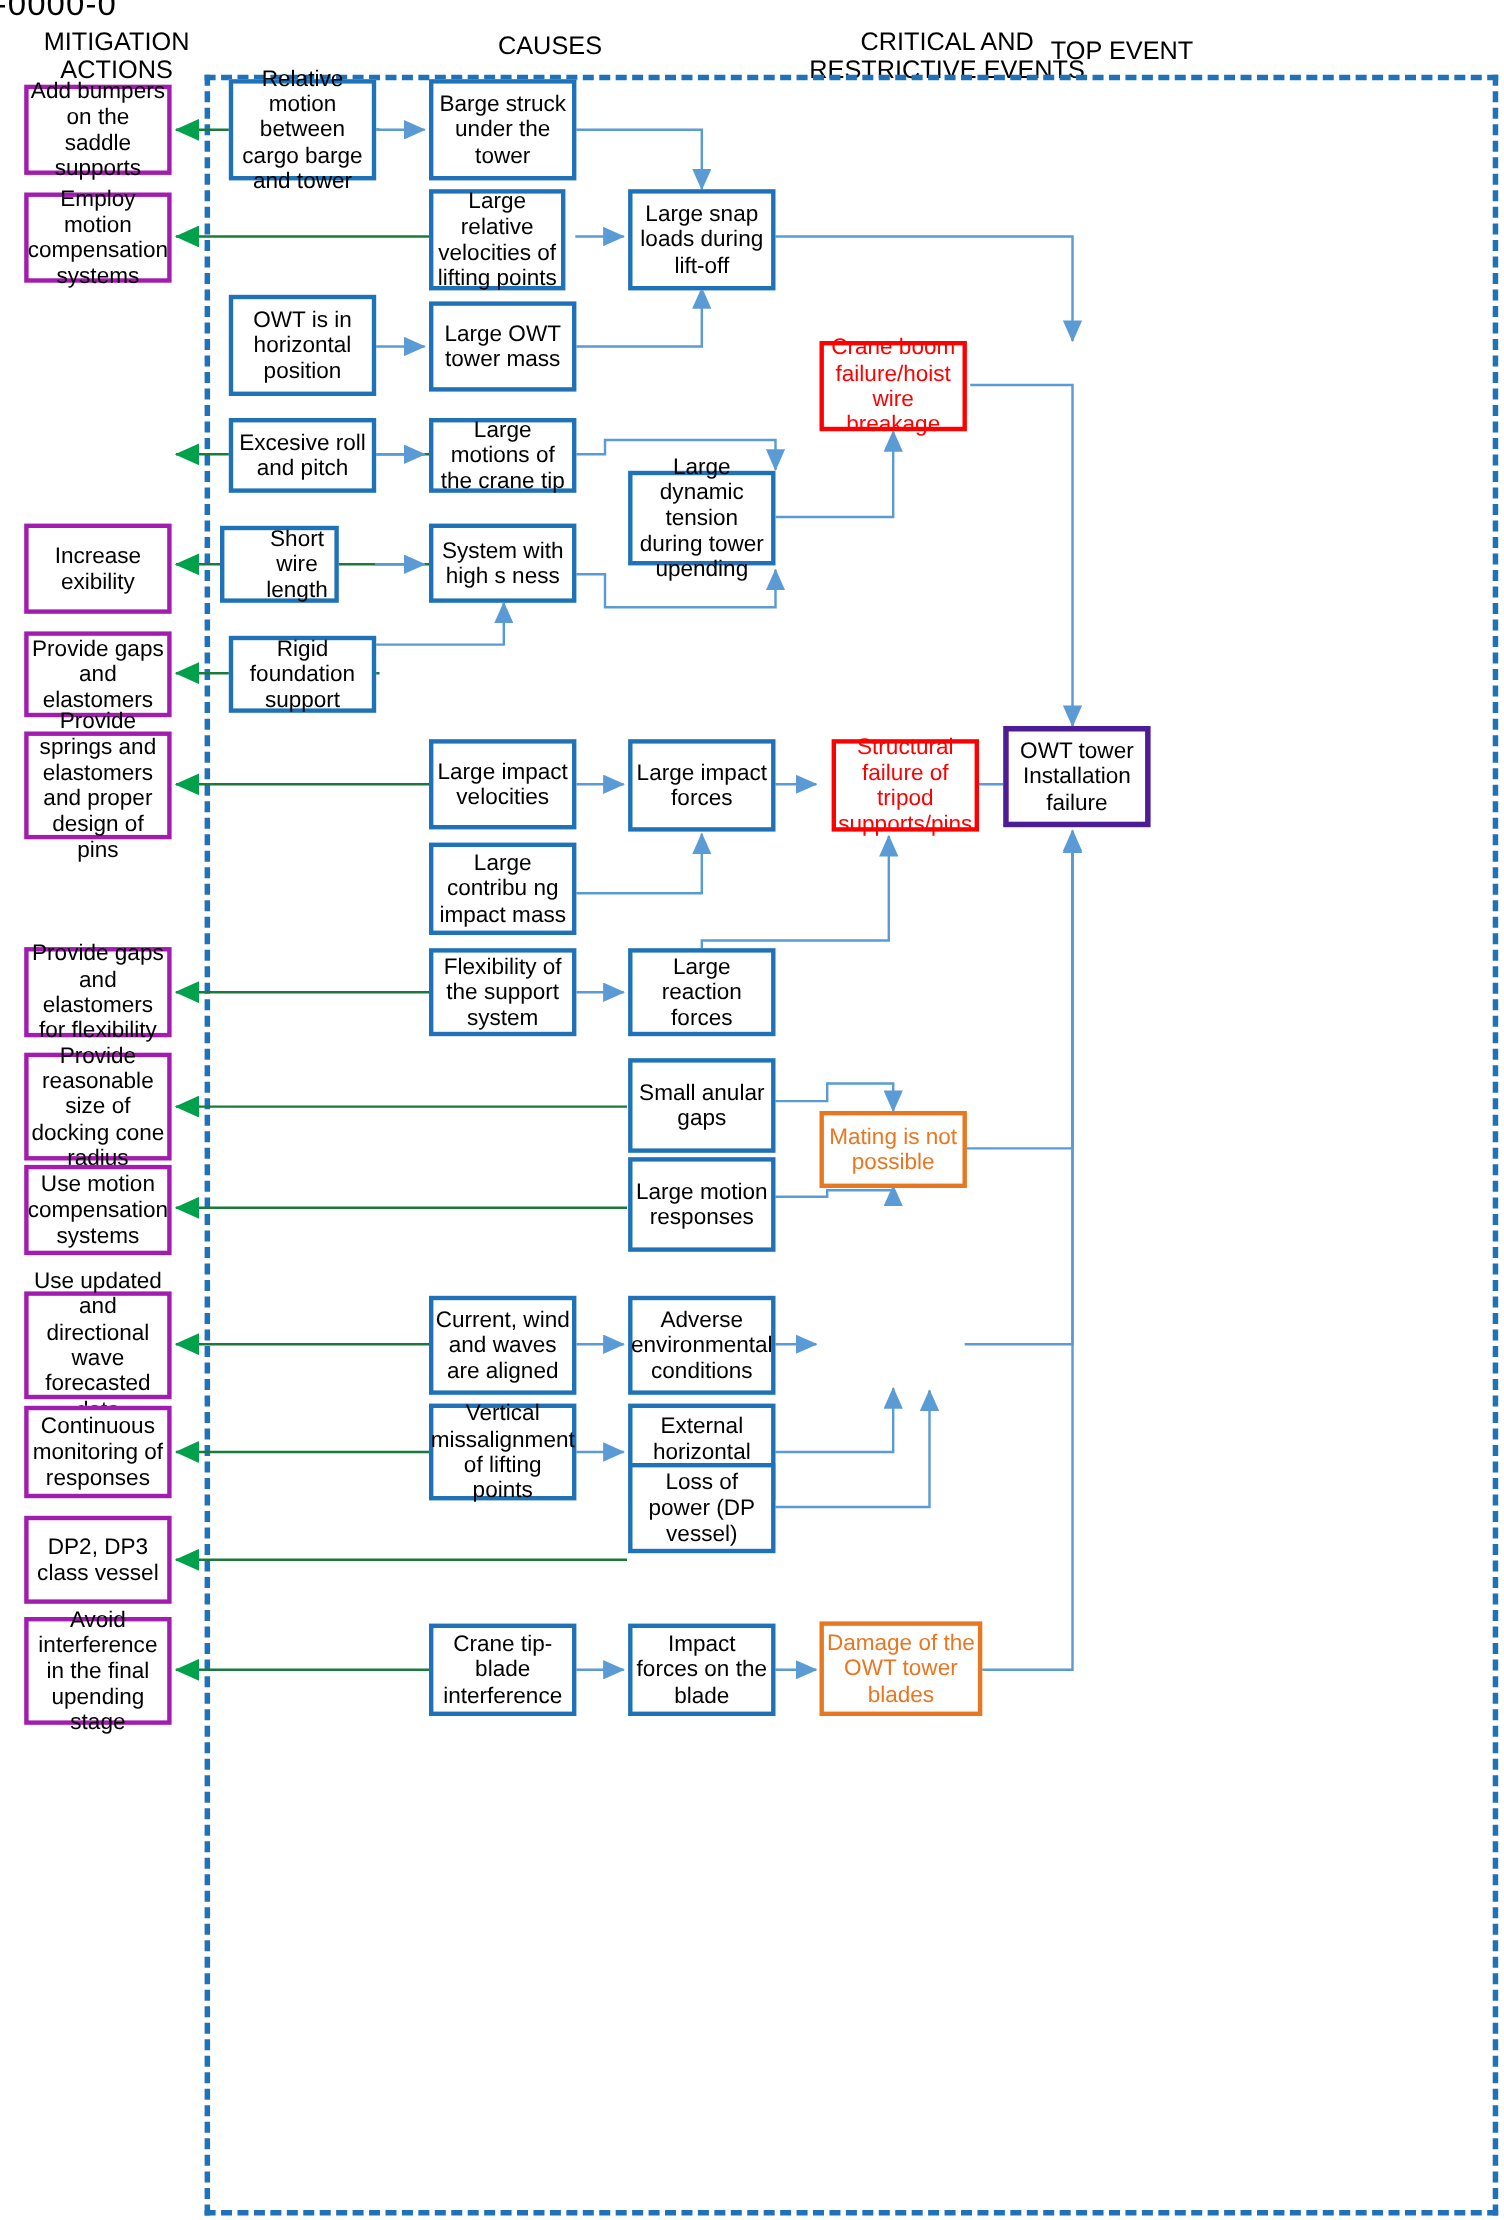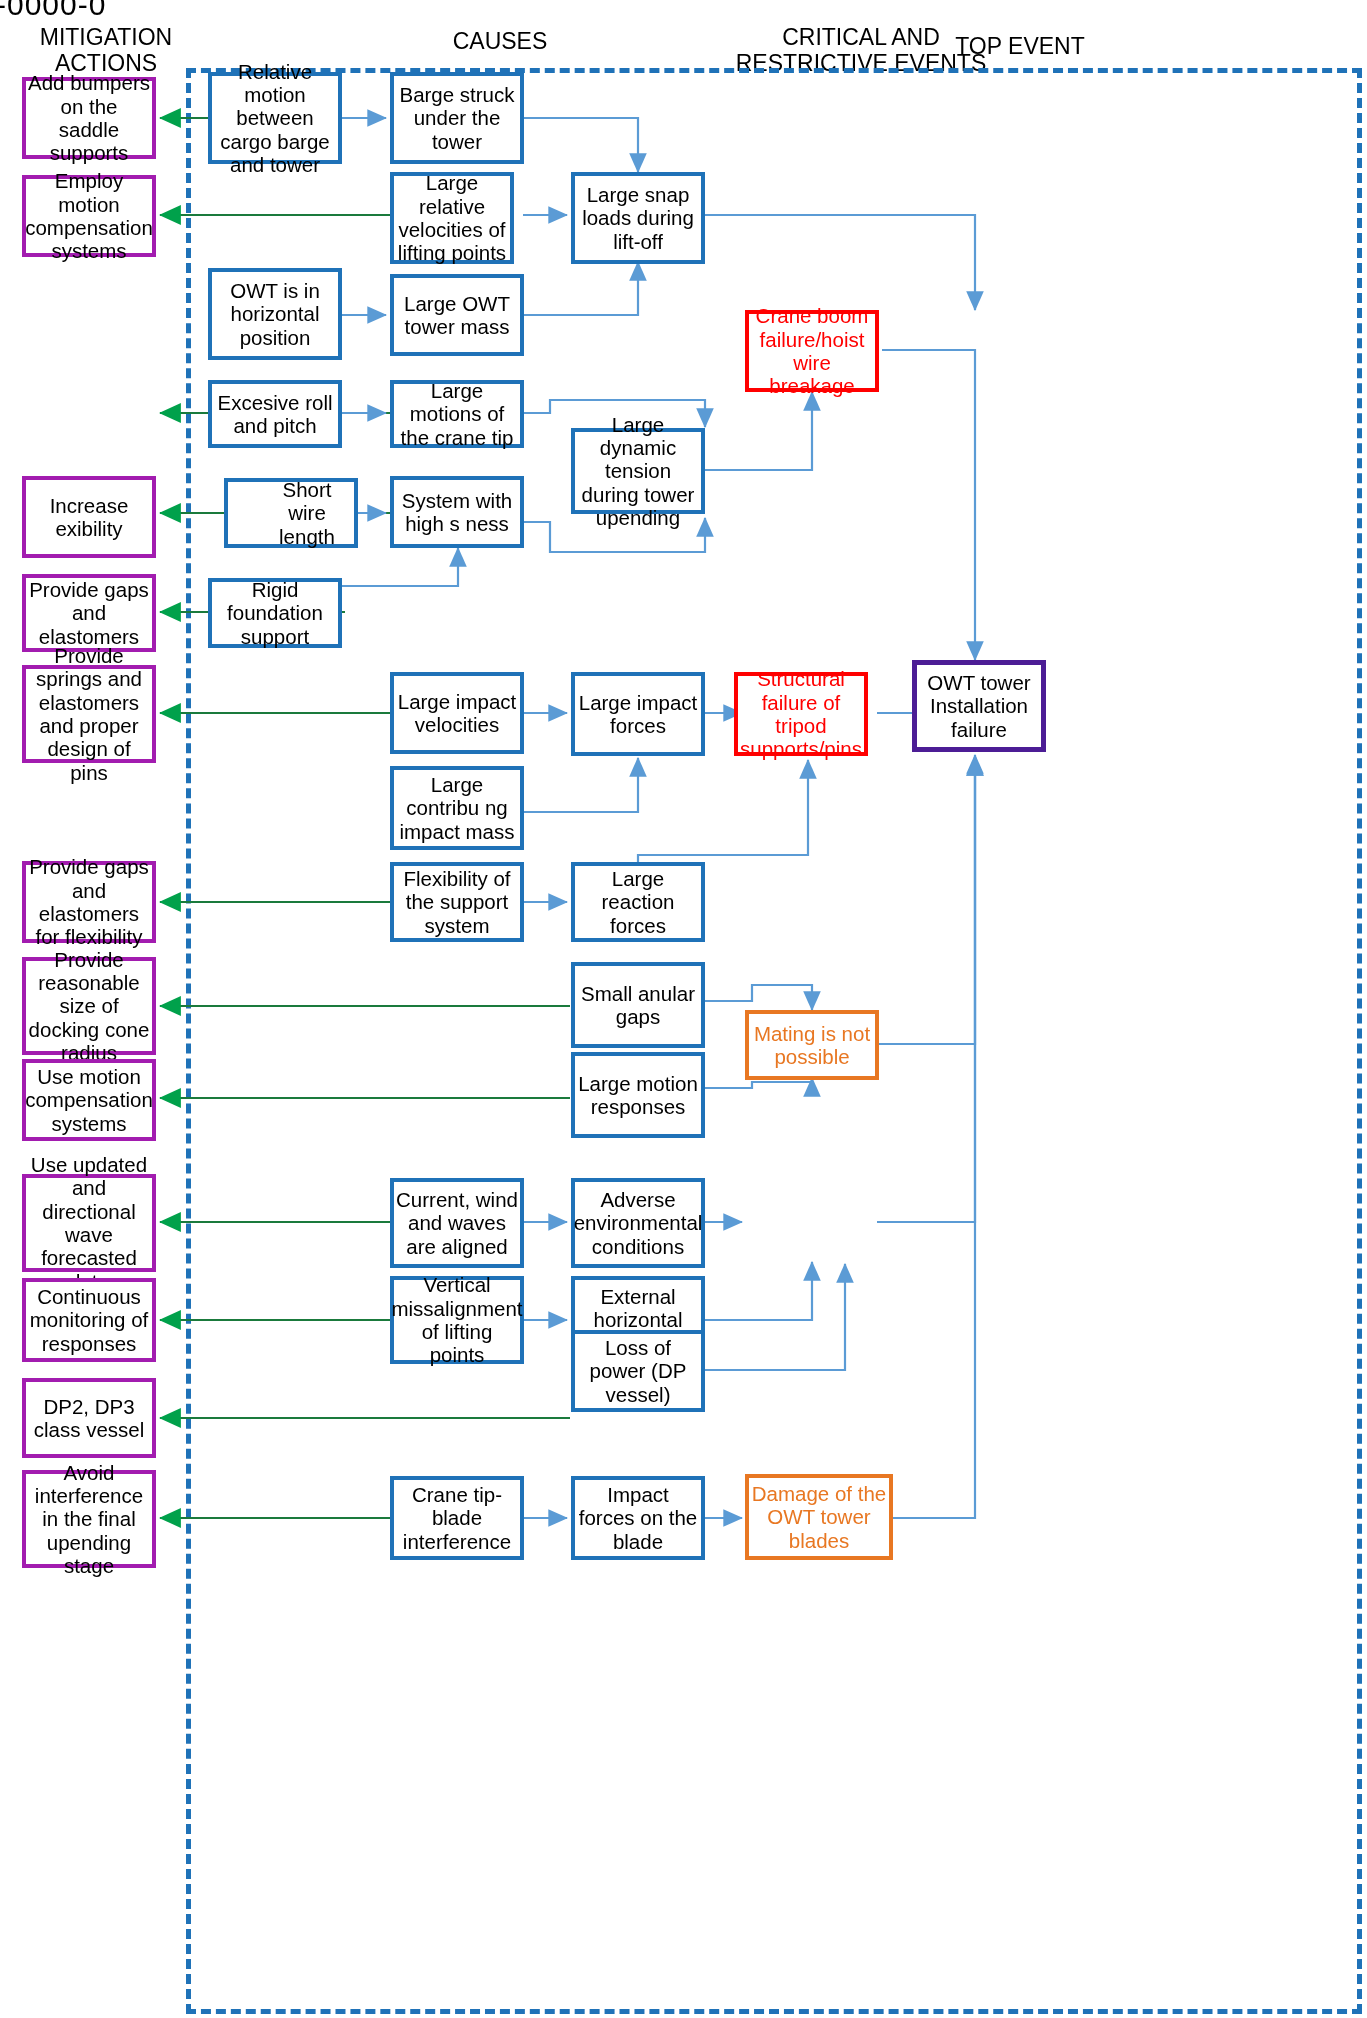--- a/index.html
+++ b/index.html
@@ -184,21 +184,21 @@
 
   <div class="box cause" style="left:208px;top:72px;width:134px;height:92px;">
     <span>Relative motion between cargo barge and tower</span>
   </div>
   <div class="box cause" style="left:208px;top:268px;width:134px;height:92px;">
     <span>OWT is in horizontal position</span>
   </div>
   <div class="box cause" style="left:208px;top:380px;width:134px;height:68px;">
     <span>Excesive roll and pitch</span>
   </div>
-  <div class="box cause" style="left:224px;top:478px;width:134px;height:70px;padding-left:32px;">
+  <div class="box cause" style="left:200px;top:478px;width:108px;height:70px;padding-left:32px;">
     <span>Short wire length</span>
   </div>
   <div class="box cause" style="left:208px;top:578px;width:134px;height:70px;">
     <span>Rigid foundation support</span>
   </div>
 
   <div class="box cause" style="left:390px;top:72px;width:134px;height:92px;">
     <span>Barge struck under the tower</span>
   </div>
   <div class="box cause" style="left:390px;top:172px;width:124px;height:92px;align-items:center;">
@@ -259,21 +259,21 @@
   <div class="box cause" style="left:571px;top:1330px;width:134px;height:82px;">
     <span>Loss of power (DP vessel)</span>
   </div>
   <div class="box cause" style="left:571px;top:1476px;width:134px;height:84px;">
     <span>Impact forces on the blade</span>
   </div>
 
   <div class="box crit-red" style="left:745px;top:310px;width:134px;height:82px;">
     <span>Crane boom failure/hoist wire breakage</span>
   </div>
-  <div class="box crit-red" style="left:734px;top:672px;width:134px;height:84px;">
+  <div class="box crit-red" style="left:756px;top:672px;width:134px;height:84px;">
     <span>Structural failure of tripod supports/pins</span>
   </div>
   <div class="box crit-orange" style="left:745px;top:1010px;width:134px;height:70px;">
     <span>Mating is not possible</span>
   </div>
   <div class="box crit-orange" style="left:745px;top:1474px;width:148px;height:86px;">
     <span>Damage of the OWT tower blades</span>
   </div>
 
   <div class="box topev" style="left:912px;top:660px;width:134px;height:92px;">

